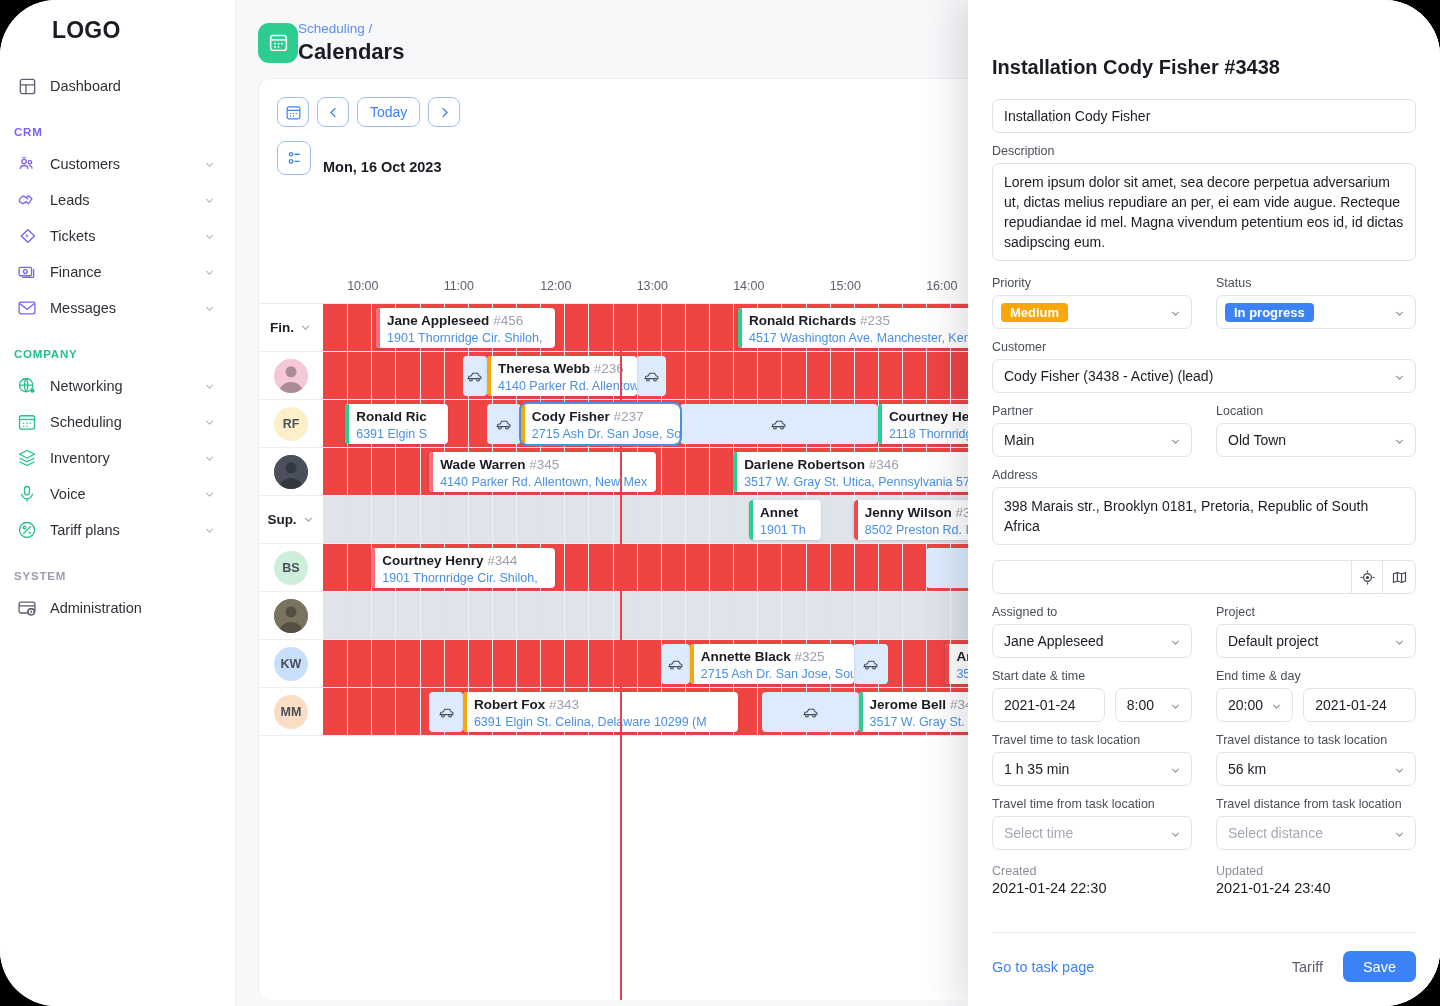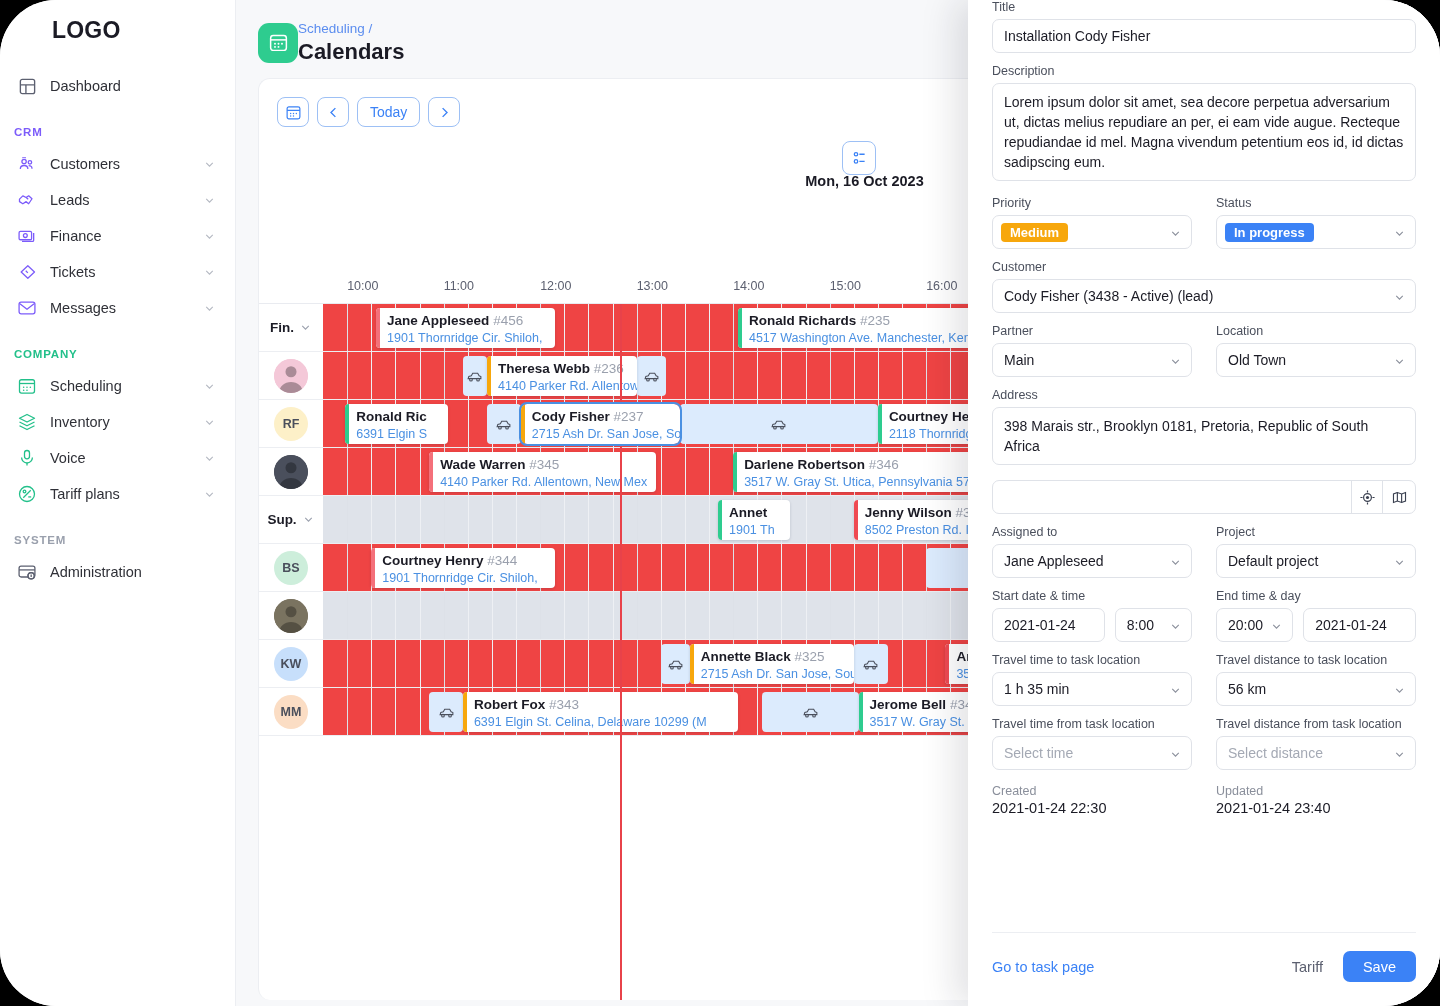--- a/index.html
+++ b/index.html
@@ -69,21 +69,21 @@
     border-right: none; border-bottom: none; overflow: hidden;
   }
   .cal-toolbar { display: flex; gap: 8px; padding: 18px 0 0 18px; }
   .tb-btn {
     border: 1px solid #9dc0f5; border-radius: 8px; height: 30px; min-width: 30px;
     display: flex; align-items: center; justify-content: center;
     color: #3b82f6; font-size: 14px; background: #fff; cursor: pointer; padding: 0 12px;
   }
   .tb-icon { padding: 0; width: 32px; }
 
-  .cal-daterow { display: flex; align-items: center; padding: 14px 0 0 18px; flex-direction: column; }
+  .cal-daterow { display: flex; align-items: flex-end; padding: 14px 0 0 18px; }
   .view-btn {
     width: 34px; height: 34px; border: 1px solid #9dc0f5; border-radius: 8px;
     display: flex; align-items: center; justify-content: center; background: #fff;
     flex: 0 0 34px; cursor: pointer;
   }
   .date-label { font-size: 14.5px; font-weight: 700; color: #1b1b25; padding-left: 12px; margin-top: -2px;}
 
   
   .grid-wrap { position: absolute; left: 0; right: 0; top: 200px; bottom: 0; }
   .time-axis { position: absolute; left: 64px; top: 0; height: 22px; right: 0; }
@@ -216,55 +216,68 @@
               </svg>
       </span>
       <span class="lbl">Leads</span>
             <span class="chev"><svg width="13" height="13" viewBox="0 0 24 24" fill="none" stroke="#9aa0ad" stroke-width="2">
                 <path d="M6 9l6 6 6-6"></path>
               </svg></span>
           </div>
           <div class="nav-item">
       <span class="ico" style="color:#7c5cfa">
         <svg width="20" height="20" viewBox="0 0 24 24" fill="none" stroke="#7c5cfa" stroke-width="1.55" stroke-linejoin="round">
+                <path d="M13 4.5L21 12l-8 7.5L5 12z"></path>
+                <path d="M10.5 10.5l2.5 2.5"></path>
+              </svg>
+      </span>
+      <span class="lbl">Tickets</span>
+            <span class="chev"><svg width="13" height="13" viewBox="0 0 24 24" fill="none" stroke="#9aa0ad" stroke-width="2">
+                <path d="M6 9l6 6 6-6"></path>
+              </svg></span>
+          </div>
+          <div class="nav-item">
+      <span class="ico" style="color:#7c5cfa">
+        <svg width="20" height="20" viewBox="0 0 24 24" fill="none" stroke="#7c5cfa" stroke-width="1.55" stroke-linejoin="round">
                 <rect x="2.5" y="6.5" width="15" height="10" rx="1.6"></rect>
                 <circle cx="10" cy="11.5" r="2.3"></circle>
                 <path d="M20 8.5v8.5a1.5 1.5 0 01-1.5 1.5H6"></path>
               </svg>
       </span>
       <span class="lbl">Finance</span>
-            <span class="chev"><svg width="13" height="13" viewBox="0 0 24 24" fill="none" stroke="#9aa0ad" stroke-width="2">
-                <path d="M6 9l6 6 6-6"></path>
-              </svg></span>
-          </div>
-          <div class="nav-item">
-      <span class="ico" style="color:#7c5cfa">
-        <svg width="20" height="20" viewBox="0 0 24 24" fill="none" stroke="#7c5cfa" stroke-width="1.55" stroke-linejoin="round">
-                <path d="M13 4.5L21 12l-8 7.5L5 12z"></path>
-                <path d="M10.5 10.5l2.5 2.5"></path>
-              </svg>
-      </span>
-      <span class="lbl">Tickets</span>
             <span class="chev"><svg width="13" height="13" viewBox="0 0 24 24" fill="none" stroke="#9aa0ad" stroke-width="2">
                 <path d="M6 9l6 6 6-6"></path>
               </svg></span>
           </div>
           <div class="nav-item">
       <span class="ico" style="color:#7c5cfa">
         <svg width="20" height="20" viewBox="0 0 24 24" fill="none" stroke="#7c5cfa" stroke-width="1.55" stroke-linejoin="round">
                 <rect x="2.5" y="5" width="19" height="14" rx="2.4"></rect>
                 <path d="M3.5 7l8.5 6.5L20.5 7"></path>
               </svg>
       </span>
       <span class="lbl">Messages</span>
             <span class="chev"><svg width="13" height="13" viewBox="0 0 24 24" fill="none" stroke="#9aa0ad" stroke-width="2">
                 <path d="M6 9l6 6 6-6"></path>
               </svg></span>
           </div>
           <div class="nav-group company">COMPANY</div>
+          <div class="nav-item">
+      <span class="ico" style="color:#22c08a">
+        <svg width="20" height="20" viewBox="0 0 24 24" fill="none" stroke="#22c08a" stroke-width="1.55" stroke-linejoin="round">
+                <circle cx="11" cy="11" r="8"></circle>
+                <path d="M3 11h16M11 3c2.5 2.8 2.5 13.2 0 16M11 3C8.5 5.8 8.5 16.2 11 19"></path>
+                <circle cx="18.5" cy="17.5" r="2.6" fill="currentColor" stroke="none"></circle>
+              </svg>
+      </span>
+      <span class="lbl">Networking</span>
+            <span class="chev"><svg width="13" height="13" viewBox="0 0 24 24" fill="none" stroke="#9aa0ad" stroke-width="2">
+                <path d="M6 9l6 6 6-6"></path>
+              </svg></span>
+          </div>
           <div class="nav-item">
       <span class="ico" style="color:#22c08a">
         <svg width="20" height="20" viewBox="0 0 24 24" fill="none" stroke="#22c08a" stroke-width="1.55" stroke-linejoin="round">
                 <rect x="3" y="4.5" width="18" height="16" rx="2.4"></rect>
                 <path d="M3 9h18"></path>
                 <circle cx="8" cy="13.5" r=".95" fill="currentColor" stroke="none"></circle>
                 <circle cx="12" cy="13.5" r=".95" fill="currentColor" stroke="none"></circle>
                 <circle cx="16" cy="13.5" r=".95" fill="currentColor" stroke="none"></circle>
                 <circle cx="8" cy="17" r=".95" fill="currentColor" stroke="none"></circle>
                 <circle cx="12" cy="17" r=".95" fill="currentColor" stroke="none"></circle>
@@ -689,21 +702,21 @@
                 <div class="vline" style="left:482.5px"></div>
                 <div class="vline" style="left:530.75px"></div>
                 <div class="vline" style="left:554.875px"></div>
                 <div class="vline" style="left:579px"></div>
                 <div class="vline" style="left:627.25px"></div>
                 <div class="vline" style="left:651.375px"></div>
                 <div class="vline" style="left:675.5px"></div>
                 <div class="vline" style="left:723.75px"></div>
                 <div class="vline" style="left:747.875px"></div>
                 <div class="vline" style="left:772px"></div>
-                <div class="ev" style="left:395px;width:72.375px">
+                <div class="ev" style="left:426px;width:72.375px">
       <span class="bar" style="background:#2ecc8f"></span>
       <span class="body">
         <span class="n"><span>Annet</span> <span class="num"></span></span>
         <span class="a" style="display:block">1901 Th</span>
       </span>
                 </div>
                 <div class="ev" style="left:530.75px;width:188.17499999999993px">
       <span class="bar" style="background:#ef4a52"></span>
       <span class="body">
         <span class="n"><span>Jenny Wilson</span> <span class="num">#387</span></span>
@@ -958,23 +971,23 @@
                 </span>
               </div>
             </div>
             <div class="nowline" style="left:361.22px"></div>
           </div>
       </div>
     </div>
   </section>
 
   <aside id="panel">
+    <div class="p-title">Installation Cody Fisher #3438</div>
 
     <div class="fg">
-      <div class="fl">Title</div>
       <input class="fi" value="Installation Cody Fisher" style="">
     </div>
 
     <div class="fg">
       <div class="fl">Description</div>
       <textarea class="ta" rows="4" style="">Lorem ipsum dolor sit amet, sea decore perpetua adversarium ut, dictas melius repudiare an per, ei eam vide augue. Recteque repudiandae id mel. Magna vivendum petentium eos id, id dictas sadipscing eum.</textarea>
     </div>
 
     <div class="fg two">
       <div>

